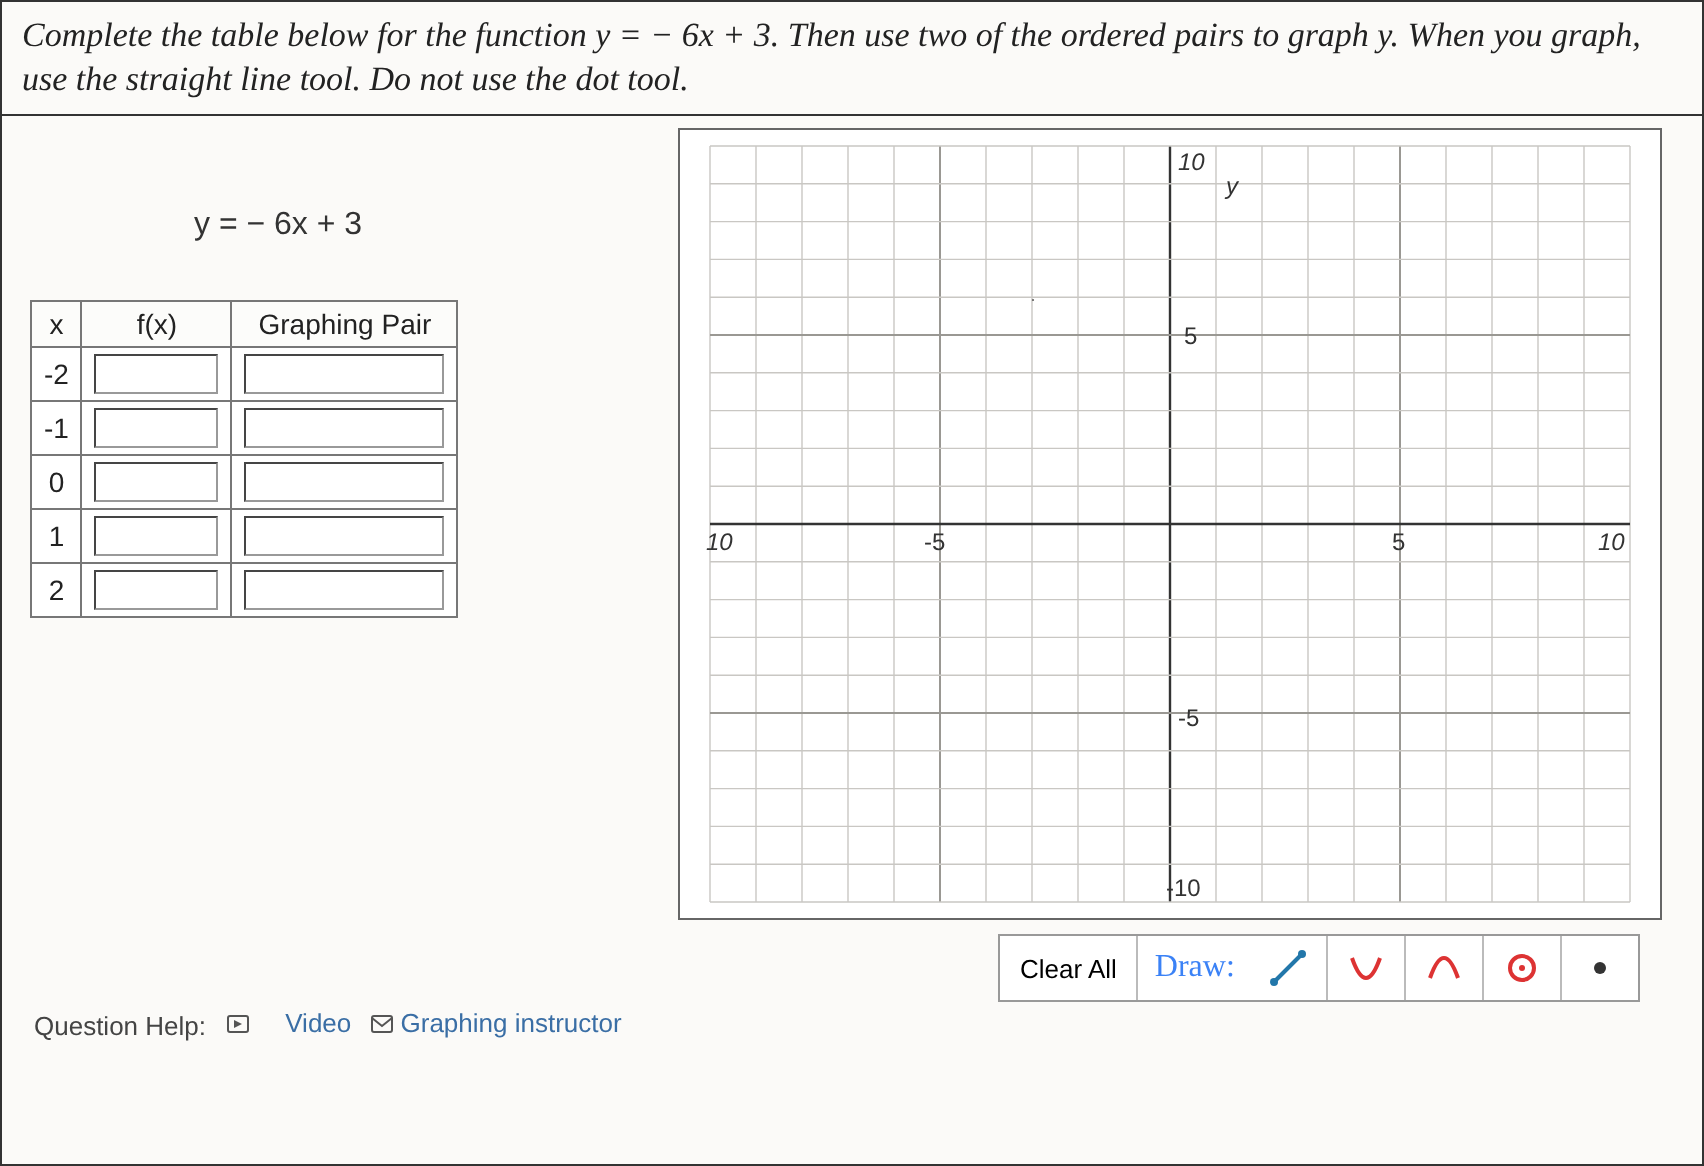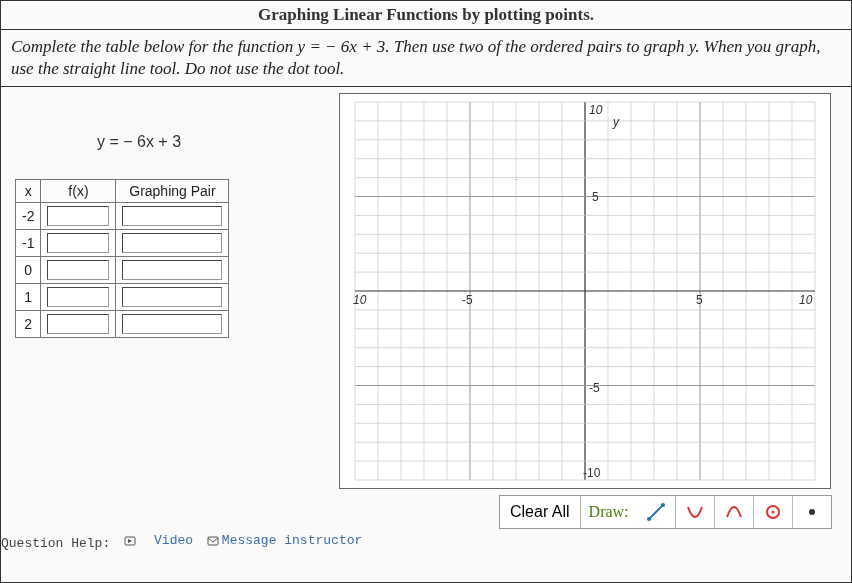--- a/index.html
+++ b/index.html
@@ -14,33 +14,32 @@
 .data-table th{font-weight:normal;background:#fcfcfa}
 .cell-input{width:62px;height:20px;border:1px inset #999;background:#fff;box-sizing:border-box}
 .op-input{width:100px;height:20px;border:1px inset #999;background:#fff;box-sizing:border-box}
 .graph-panel{flex:1;padding:4px 8px;box-sizing:border-box;position:relative}
 .grid-box{border:1px solid #666;background:#fff;margin-top:2px}
 .tick{font-family:Arial,sans-serif;font-size:12px;fill:#333}
 .axis{stroke:#333;stroke-width:1.2}
 .gridln{stroke:#c9c7c3;stroke-width:0.7}
 .gridmj{stroke:#9a9893;stroke-width:1}
 .toolbar{display:flex;align-items:stretch;margin-top:2px;height:32px;border:1px solid #999;background:#fff;width:fit-content;margin-left:160px}
-.toolbar button{border:none;border-right:1px solid #bbb;background:#fff;padding:0 10px;font-family:Arial,sans-serif;font-size:16px;cursor:pointer;display:flex;align-items:center;gap:4px}
+.toolbar button{border:none;border-right:1px solid #bbb;background:#fff;padding:0 10px;font-family:Arial,sans-serif;font-size:13px;cursor:pointer;display:flex;align-items:center;gap:4px}
 .toolbar button:last-child{border-right:none}
-.toolbar .draw-label{padding:0 8px;display:flex;align-items:center;color:#4d7c0f}
-.help-row{padding:6px 0;font-family:Liberation Mono, monospace;font-size:13px;color:#444}
+.toolbar .draw-label{padding:0 8px;display:flex;align-items:center;color:#3b82f6}
+.help-row{padding:6px 16px;font-family:Liberation Sans, sans-serif;font-size:13px;color:#444}
 .help-row .link{color:#3a6ea5}
 .cue{font-size:9px;fill:#666}
 </style>
 </head>
 <body>
 
 <div class="page">
 
-  <div class="header">Graphing Linear Functions by plotting points.</div>
 
   <div class="instructions">
     <span>Complete the table below for the function </span><span>y = − 6x + 3</span><span>. Then use two of the ordered pairs to graph y. When you graph, use the straight line tool. Do not use the dot tool.</span>
   </div>
 
   <div class="workarea">
     <div class="left-panel">
       <div class="equation">y = − 6x + 3</div>
 
       <table class="data-table">
@@ -210,17 +209,17 @@
           <rect x="1" y="2" width="10" height="8" rx="1" fill="none" stroke="#555"></rect>
           <polygon points="4,4 4,8 8,6" fill="#555"></polygon>
         </svg>
       <span class="link">Video</span>
     </span>
     <span style="display:inline-flex;align-items:center;gap:3px">
       <svg width="12" height="12">
           <rect x="1" y="2" width="10" height="8" rx="1" fill="none" stroke="#555"></rect>
           <path d="M1 3 L6 7 L11 3" fill="none" stroke="#555"></path>
         </svg>
-      <span class="link">Message instructor</span>
+      <span class="link">Graphing instructor</span>
     </span>
   </div>
 
 </div>
 
 </body></html>

